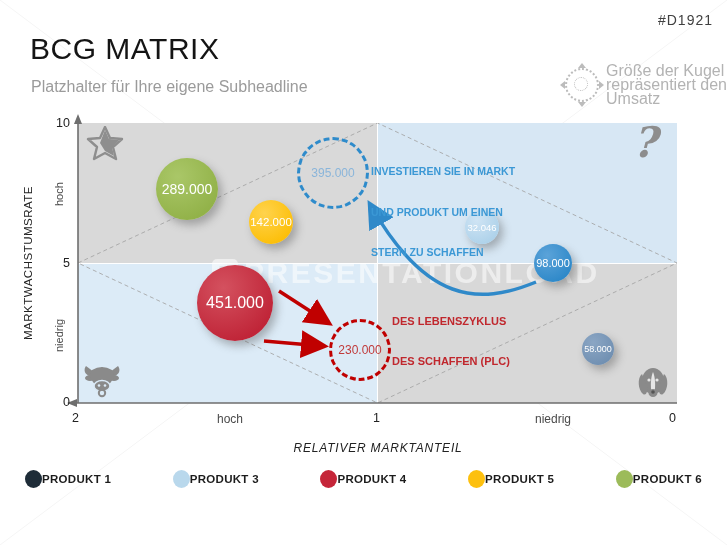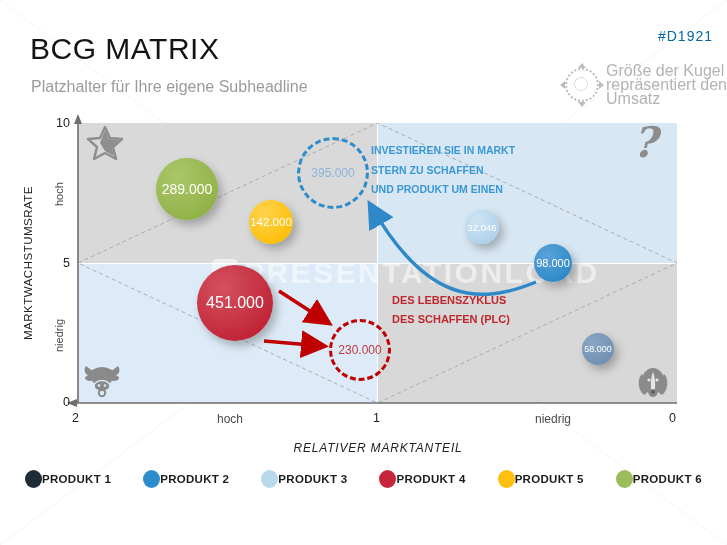--- a/index.html
+++ b/index.html
@@ -1,21 +1,21 @@
 <!DOCTYPE html>
 <html><head>
 <meta charset="utf-8">
 <style>
   html,body{margin:0;padding:0;}
   body{width:727px;height:545px;position:relative;background:#ffffff;overflow:hidden;
        font-family:"Liberation Sans",sans-serif;-webkit-font-smoothing:antialiased;}
   .abs{position:absolute;}
 
   
-  .tag{right:14px;top:28px;font-size:14px;letter-spacing:1px;color:#0369a1;}
+  .tag{right:14px;top:12px;font-size:14px;letter-spacing:1px;color:#404040;}
   .title{left:30px;top:32px;font-size:30px;color:#141414;letter-spacing:.5px;}
   .subtitle{left:31px;top:78px;font-size:16px;color:#9b9b9b;}
 
   
   .size-icon{left:565px;top:68px;width:30px;height:30px;border:2px dotted #bcbcbc;border-radius:50%;}
   .size-icon .in{position:absolute;left:7px;top:7px;width:12px;height:12px;border:1px dotted #bcbcbc;border-radius:50%;}
   .tri{position:absolute;width:0;height:0;}
   .tri.up{left:11px;top:-7px;border-left:4px solid transparent;border-right:4px solid transparent;border-bottom:5px solid #bcbcbc;}
   .tri.down{left:11px;bottom:-7px;border-left:4px solid transparent;border-right:4px solid transparent;border-top:5px solid #bcbcbc;}
   .tri.left{left:-7px;top:11px;border-top:4px solid transparent;border-bottom:4px solid transparent;border-right:5px solid #bcbcbc;}
@@ -31,21 +31,21 @@
   .qmark{left:636px;top:118px;font-family:"DejaVu Serif",serif;font-weight:bold;font-style:italic;
          font-size:42px;color:#8d8d8d;transform:skewX(-4deg);}
 
   
   .bubble{border-radius:50%;display:flex;align-items:center;justify-content:center;
           color:#ffffff;box-shadow:4px 5px 8px rgba(80,80,80,.4);}
   .bubble.ghost{background:transparent;box-shadow:none;}
 
   
   .note{font-weight:bold;white-space:nowrap;}
-  .note div{display:block;}
+  .note div{display:block;margin-top:21px;}
   .note-invest{left:371px;top:141px;font-size:10.5px;line-height:19.5px;color:#3b98d5;}
   .note-plc{left:392px;top:291px;font-size:11px;line-height:19px;color:#c0272d;}
 
   
   .tick{font-size:12.5px;color:#222222;}
   .zone{font-size:11px;color:#4a4a4a;}
   .vert{writing-mode:vertical-rl;transform:rotate(180deg);text-align:center;}
   .ytitle{left:22px;top:123px;height:280px;font-size:11.5px;color:#222222;letter-spacing:.5px;}
   .xtitle{left:278px;top:441px;width:200px;text-align:center;font-size:12px;color:#222222;letter-spacing:.8px;font-style:italic;}
 
@@ -156,22 +156,22 @@
       <path d="M0,0 L8,4 L0,8 z" fill="#c00000"></path>
     </marker>
   </defs>
   <path d="M 536 282 C 478 306, 426 302, 371 206" fill="none" stroke="#2f89c9" stroke-width="3.5" marker-end="url(#ab)"></path>
   <line x1="279" y1="291" x2="327" y2="322" stroke="#c00000" stroke-width="3.5" marker-end="url(#ar)"></line>
   <line x1="264" y1="341" x2="322" y2="346" stroke="#c00000" stroke-width="3.5" marker-end="url(#ar)"></line>
 </svg>
 
 <div class="abs note note-invest">
   <div>INVESTIEREN SIE IN MARKT</div>
+  <div>UND PRODUKT UM EINEN</div>
   <div>STERN ZU SCHAFFEN</div>
-  <div>UND PRODUKT UM EINEN</div>
 </div>
 <div class="abs note note-plc">
   <div>DES LEBENSZYKLUS</div>
   <div>DES SCHAFFEN (PLC)</div>
 </div>
 
 <div class="abs tick" style="left:40px;top:116px;width:30px;text-align:right;">10</div>
 <div class="abs tick" style="left:40px;top:256px;width:30px;text-align:right;">5</div>
 <div class="abs tick" style="left:40px;top:395px;width:30px;text-align:right;">0</div>
 <div class="abs zone vert" style="left:53px;top:168px;height:52px;">hoch</div>
@@ -184,24 +184,20 @@
 <div class="abs zone" style="left:523px;top:412px;width:60px;text-align:center;font-size:12px;">niedrig</div>
 <div class="abs tick" style="left:669px;top:411px;">0</div>
 <div class="abs xtitle">RELATIVER MARKTANTEIL</div>
 
 <div class="abs legend">
   <div class="leg-item">
     <span class="leg-dot" style="background:#1e2c38;"></span>
     <span class="leg-label">PRODUKT 1</span>
   </div>
   <div class="leg-item">
-    <span class="leg-dot" style="background:#2d8ccb;"></span>
-    <span class="leg-label">PRODUKT 2</span>
-  </div>
-  <div class="leg-item">
     <span class="leg-dot" style="background:#b9d8ec;"></span>
     <span class="leg-label">PRODUKT 3</span>
   </div>
   <div class="leg-item">
     <span class="leg-dot" style="background:#c52639;"></span>
     <span class="leg-label">PRODUKT 4</span>
   </div>
   <div class="leg-item">
     <span class="leg-dot" style="background:#fdc00e;"></span>
     <span class="leg-label">PRODUKT 5</span>

